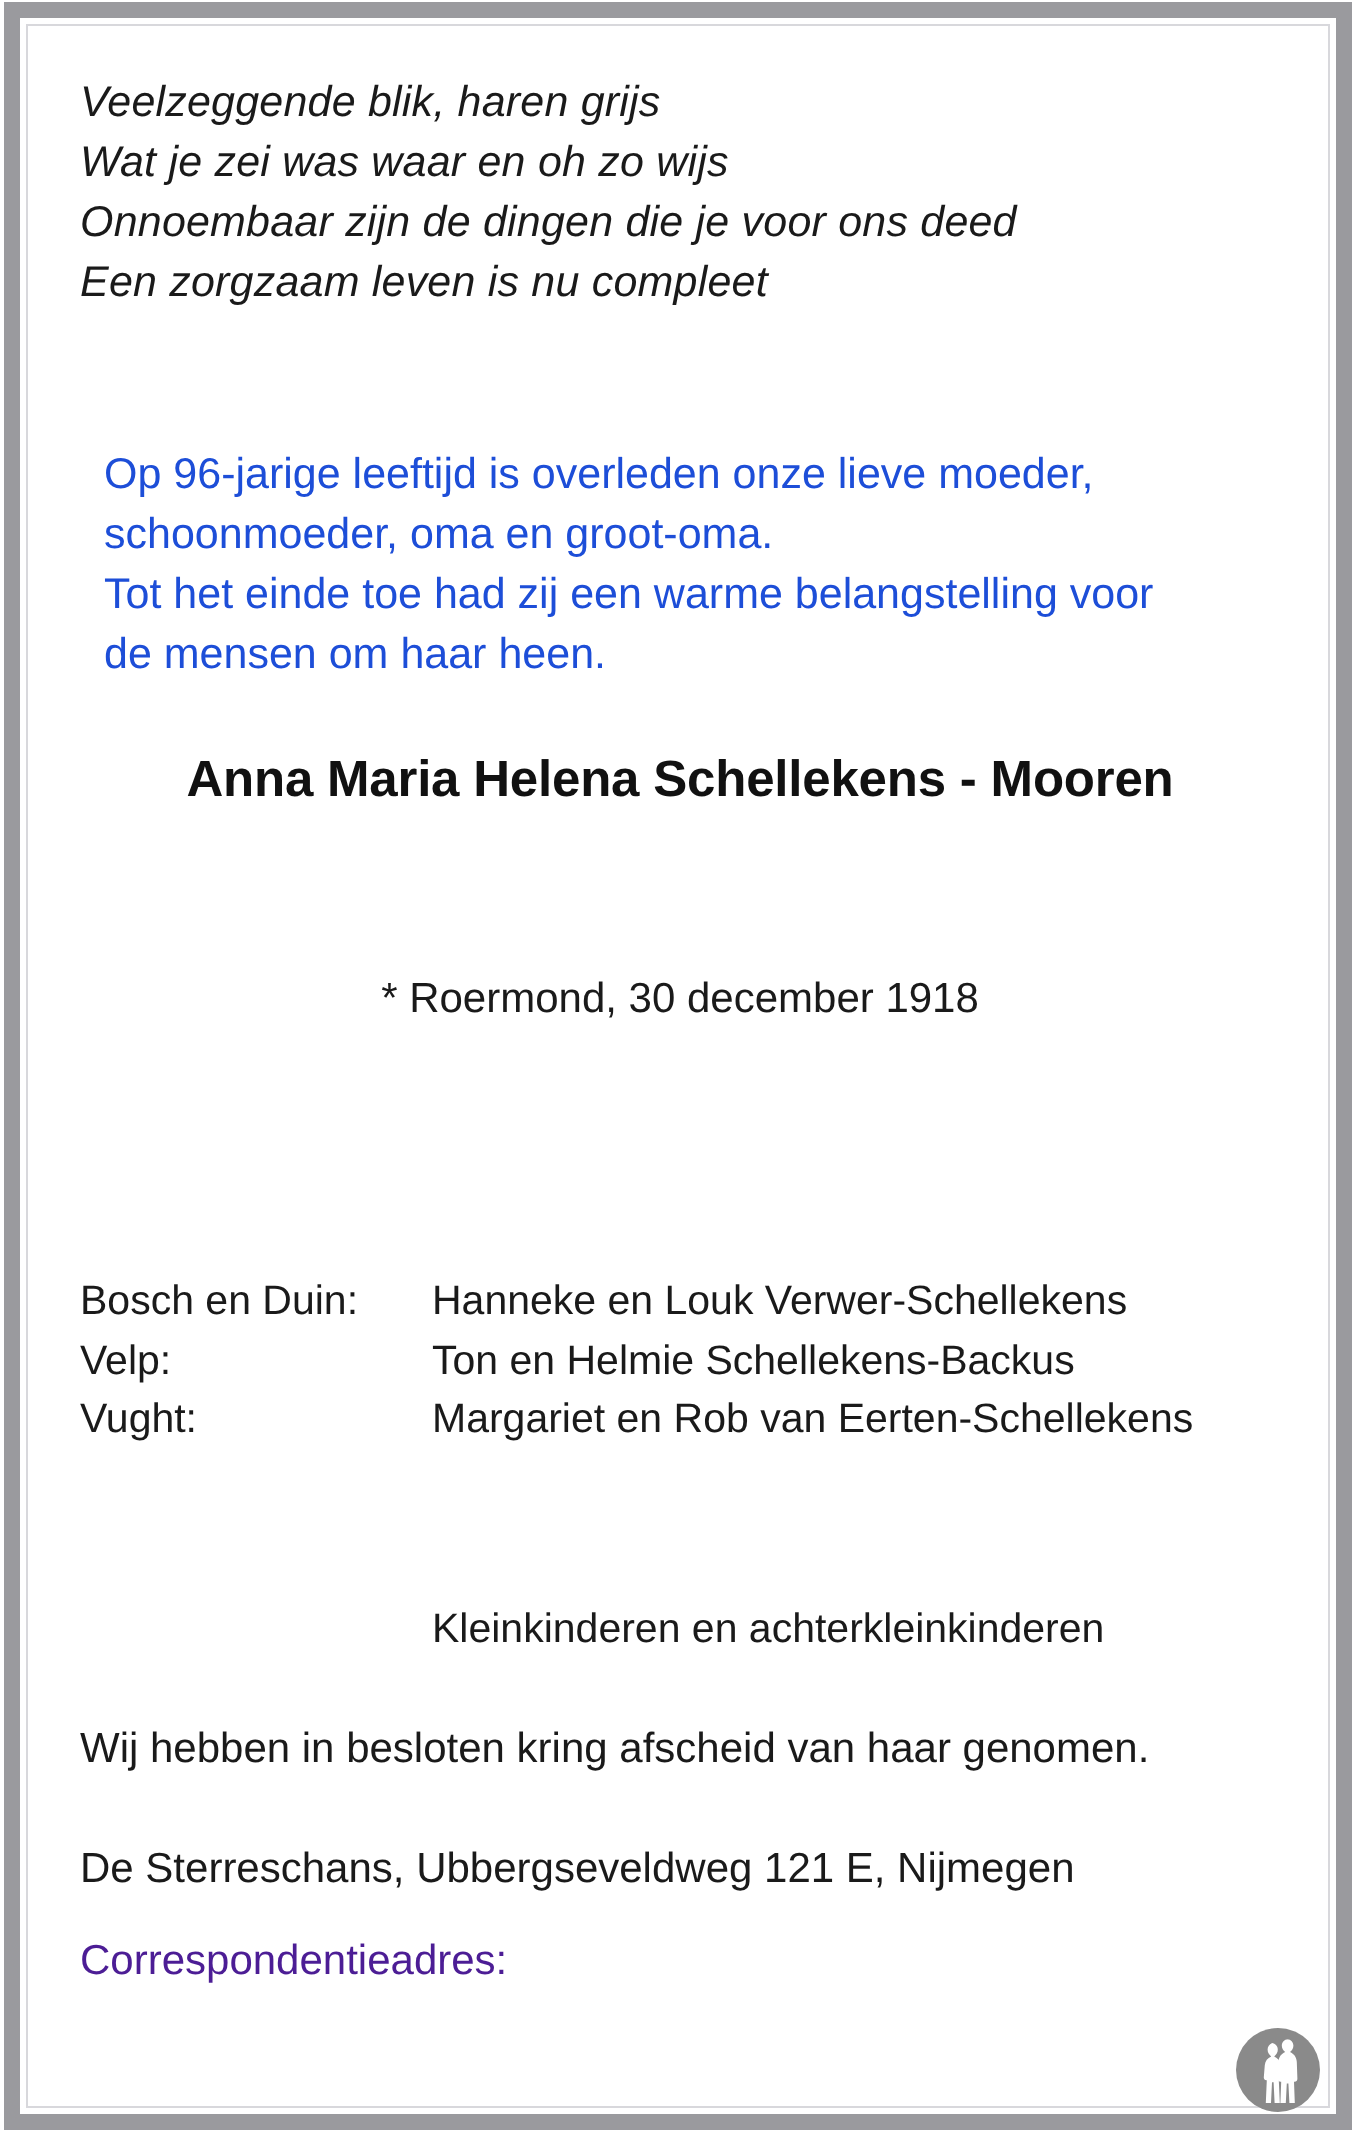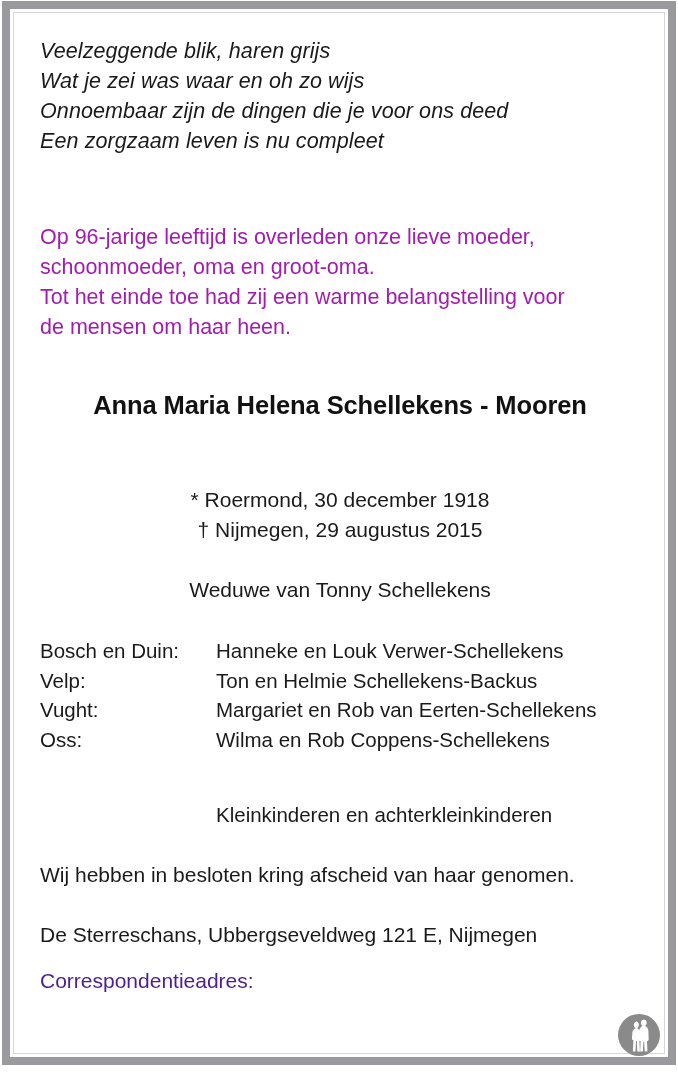--- a/index.html
+++ b/index.html
@@ -63,32 +63,32 @@
     line-height: 30px;
     letter-spacing: 0.1px;
     color: #1a1a1a;
   }
   .poem div { white-space: nowrap; }
 
   
   .intro {
     position: absolute;
     top: 222px;
-    left: 0;
+    left: 12px;
     width: 606px;
     font-size: 21.5px;
     line-height: 30px;
-    color: #a21caf;
+    color: #1d4ed8;
   }
   .intro div { white-space: nowrap; }
 
   
   .name-block {
     position: absolute;
-    top: 387px;
+    top: 372px;
     left: 0;
     width: 600px;
     text-align: center;
     font-weight: bold;
     font-size: 25.5px;
     line-height: 37px;
     letter-spacing: -0.1px;
     color: #111111;
   }
   .name-line-1 { white-space: nowrap; }
@@ -218,38 +218,33 @@
       <div>Tot het einde toe had zij een warme belangstelling voor</div>
       <div>de mensen om haar heen.</div>
     </div>
 
     <div class="name-block">
       <div class="name-line-1">Anna Maria Helena Schellekens - Mooren</div>
     </div>
 
     <div class="dates">
       <div>* Roermond, 30 december 1918</div>
-      <div>† Nijmegen, 29 augustus 2015</div>
-    </div>
-
-    <div class="widow">Weduwe van Tonny Schellekens</div>
+    </div>
+
 
     <div class="family">
       <div class="family-row">
         <span class="family-place">Bosch en Duin:</span><span class="family-names">Hanneke en Louk Verwer-Schellekens</span>
       </div>
       <div class="family-row">
         <span class="family-place">Velp:</span><span class="family-names">Ton en Helmie Schellekens-Backus</span>
       </div>
       <div class="family-row">
         <span class="family-place">Vught:</span><span class="family-names">Margariet en Rob van Eerten-Schellekens</span>
       </div>
-      <div class="family-row">
-        <span class="family-place">Oss:</span><span class="family-names">Wilma en Rob Coppens-Schellekens</span>
-      </div>
     </div>
 
     <div class="grandchildren">Kleinkinderen en achterkleinkinderen</div>
 
     <div class="farewell">Wij hebben in besloten kring afscheid van haar genomen.</div>
 
     <div class="venue">De Sterreschans, Ubbergseveldweg 121 E, Nijmegen</div>
 
     <div class="correspondence">
       <div>Correspondentieadres:</div>

